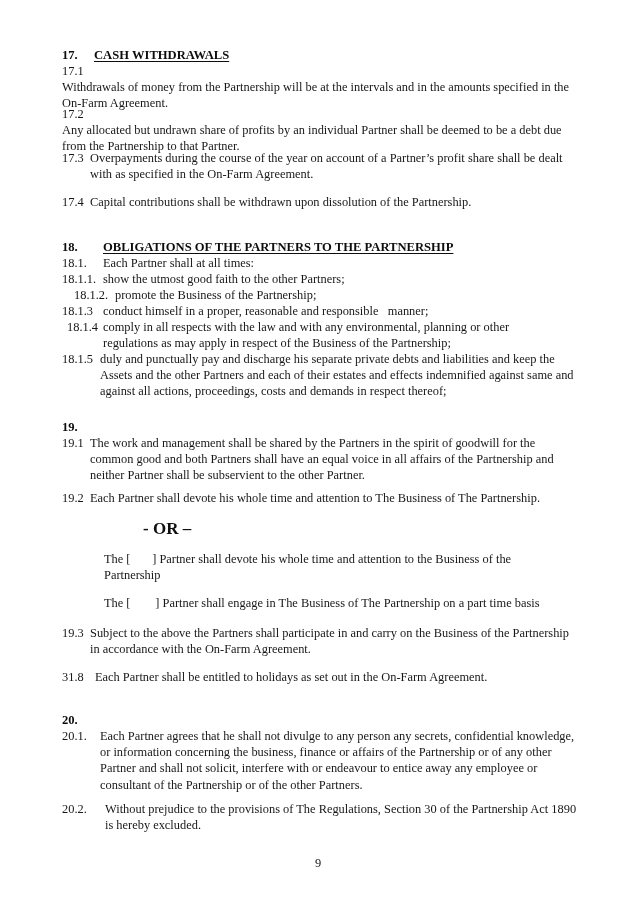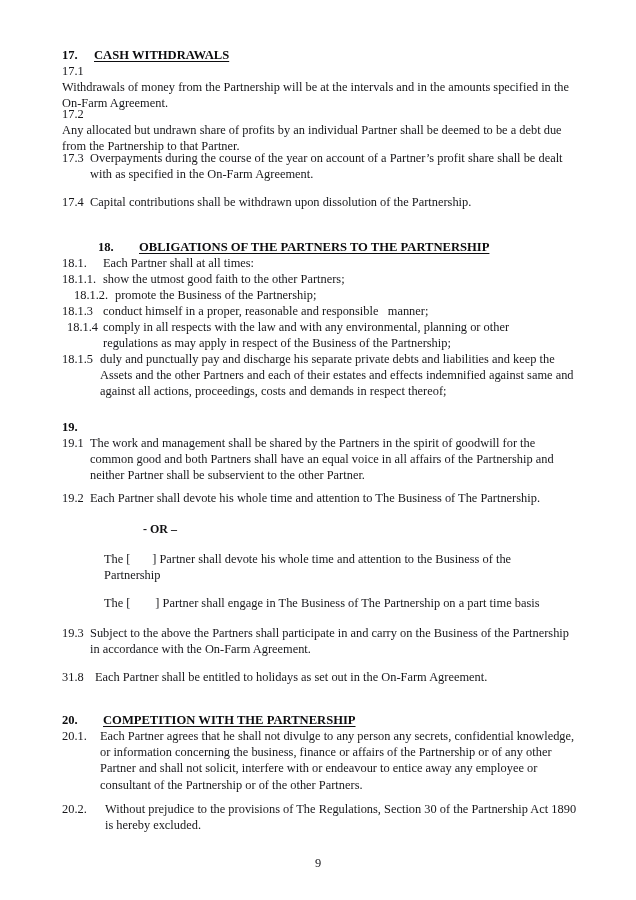--- a/index.html
+++ b/index.html
@@ -62,21 +62,21 @@
     white-space: pre;
   }
   .heading .title {
     text-decoration: underline;
     text-underline-offset: 1.5px;
     white-space: pre;
   }
 
   .or-line {
     font-weight: bold;
-    font-size: 12px;
+    font-size: 17px;
     line-height: 16px;
     white-space: pre;
     color: #101012;
   }
   .plain {
     font-size: 12.4px;
     line-height: 16.2px;
     white-space: pre-wrap;
     color: #17171a;
   }
@@ -117,21 +117,21 @@
       <span class="txt">Overpayments during the course of the year on account of a Partner’s profit share shall be dealt with as specified in the On-Farm Agreement.</span>
     </div>
 
     <div class="clause" style="position:absolute; left:62px; top:194px; width:516px;">
       <span class="num" style="width:28px;">17.4</span>
       <span class="txt">Capital contributions shall be withdrawn upon dissolution of the Partnership.</span>
     </div>
 
     <div style="position:absolute; left:62px; top:239px; width:516px;">
       <div class="heading">
-        <span class="num" style="width:41px;margin-left:36px;">18.</span>
+        <span class="num" style="width:41px;">18.</span>
         <span class="title">OBLIGATIONS OF THE PARTNERS TO THE PARTNERSHIP</span>
       </div>
     </div>
 
     <div class="clause" style="position:absolute; left:62px; top:255px; width:514px;">
       <span class="num" style="width:41px;">18.1.</span>
       <span class="txt">Each Partner shall at all times:</span>
     </div>
 
     <div class="clause" style="position:absolute; left:62px; top:271px; width:514px;">
@@ -187,21 +187,20 @@
     </div>
 
     <div class="clause" style="position:absolute; left:62px; top:669px; width:516px;">
       <span class="num" style="width:33px;">31.8</span>
       <span class="txt">Each Partner shall be entitled to holidays as set out in the On-Farm Agreement.</span>
     </div>
 
     <div style="position:absolute; left:62px; top:712px; width:516px;">
       <div class="heading">
         <span class="num" style="width:41px;">20.</span>
-        <span class="title">COMPETITION WITH THE PARTNERSHIP</span>
       </div>
     </div>
 
     <div class="clause" style="position:absolute; left:62px; top:728px; width:516px;">
       <span class="num" style="width:38px;">20.1.</span>
       <span class="txt">Each Partner agrees that he shall not divulge to any person any secrets, confidential knowledge, or information concerning the business, finance or affairs of the Partnership or of any other Partner and shall not solicit, interfere with or endeavour to entice away any employee or consultant of the Partnership or of the other Partners.</span>
     </div>
 
     <div class="clause" style="position:absolute; left:62px; top:801px; width:516px;">
       <span class="num" style="width:43px;">20.2.</span>

